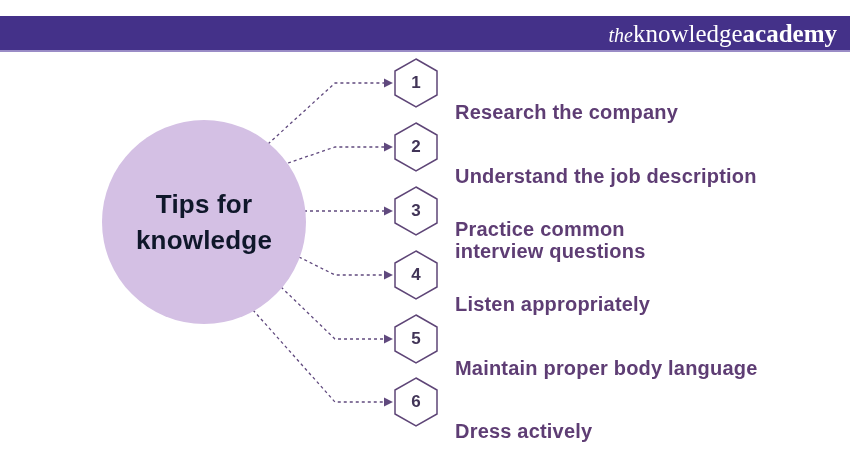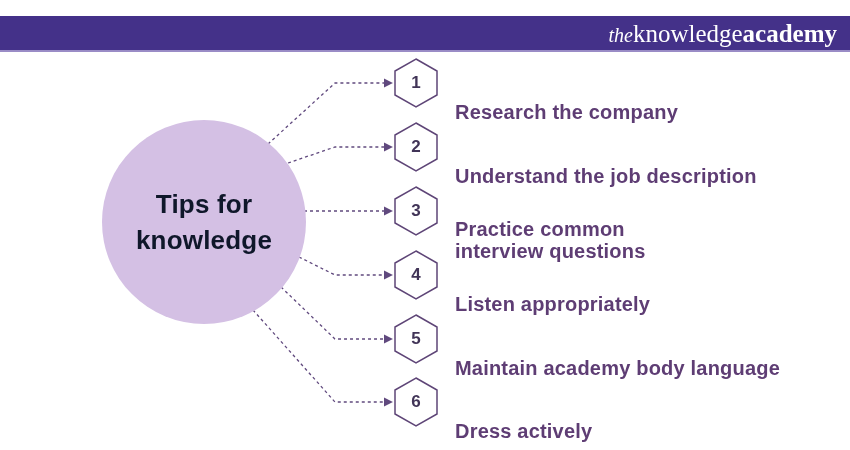--- a/index.html
+++ b/index.html
@@ -169,20 +169,20 @@
     <span class="num">3</span>
     <span class="label">Practice common
 interview questions</span>
   </div>
   <div class="row" style="--y:275px">
     <span class="num">4</span>
     <span class="label">Listen appropriately</span>
   </div>
   <div class="row" style="--y:339px">
     <span class="num">5</span>
-    <span class="label">Maintain academy body language</span>
+    <span class="label">Maintain proper body language</span>
   </div>
   <div class="row" style="--y:402px">
     <span class="num">6</span>
     <span class="label">Dress actively</span>
   </div>
 
 </div>
 
 </body></html>

